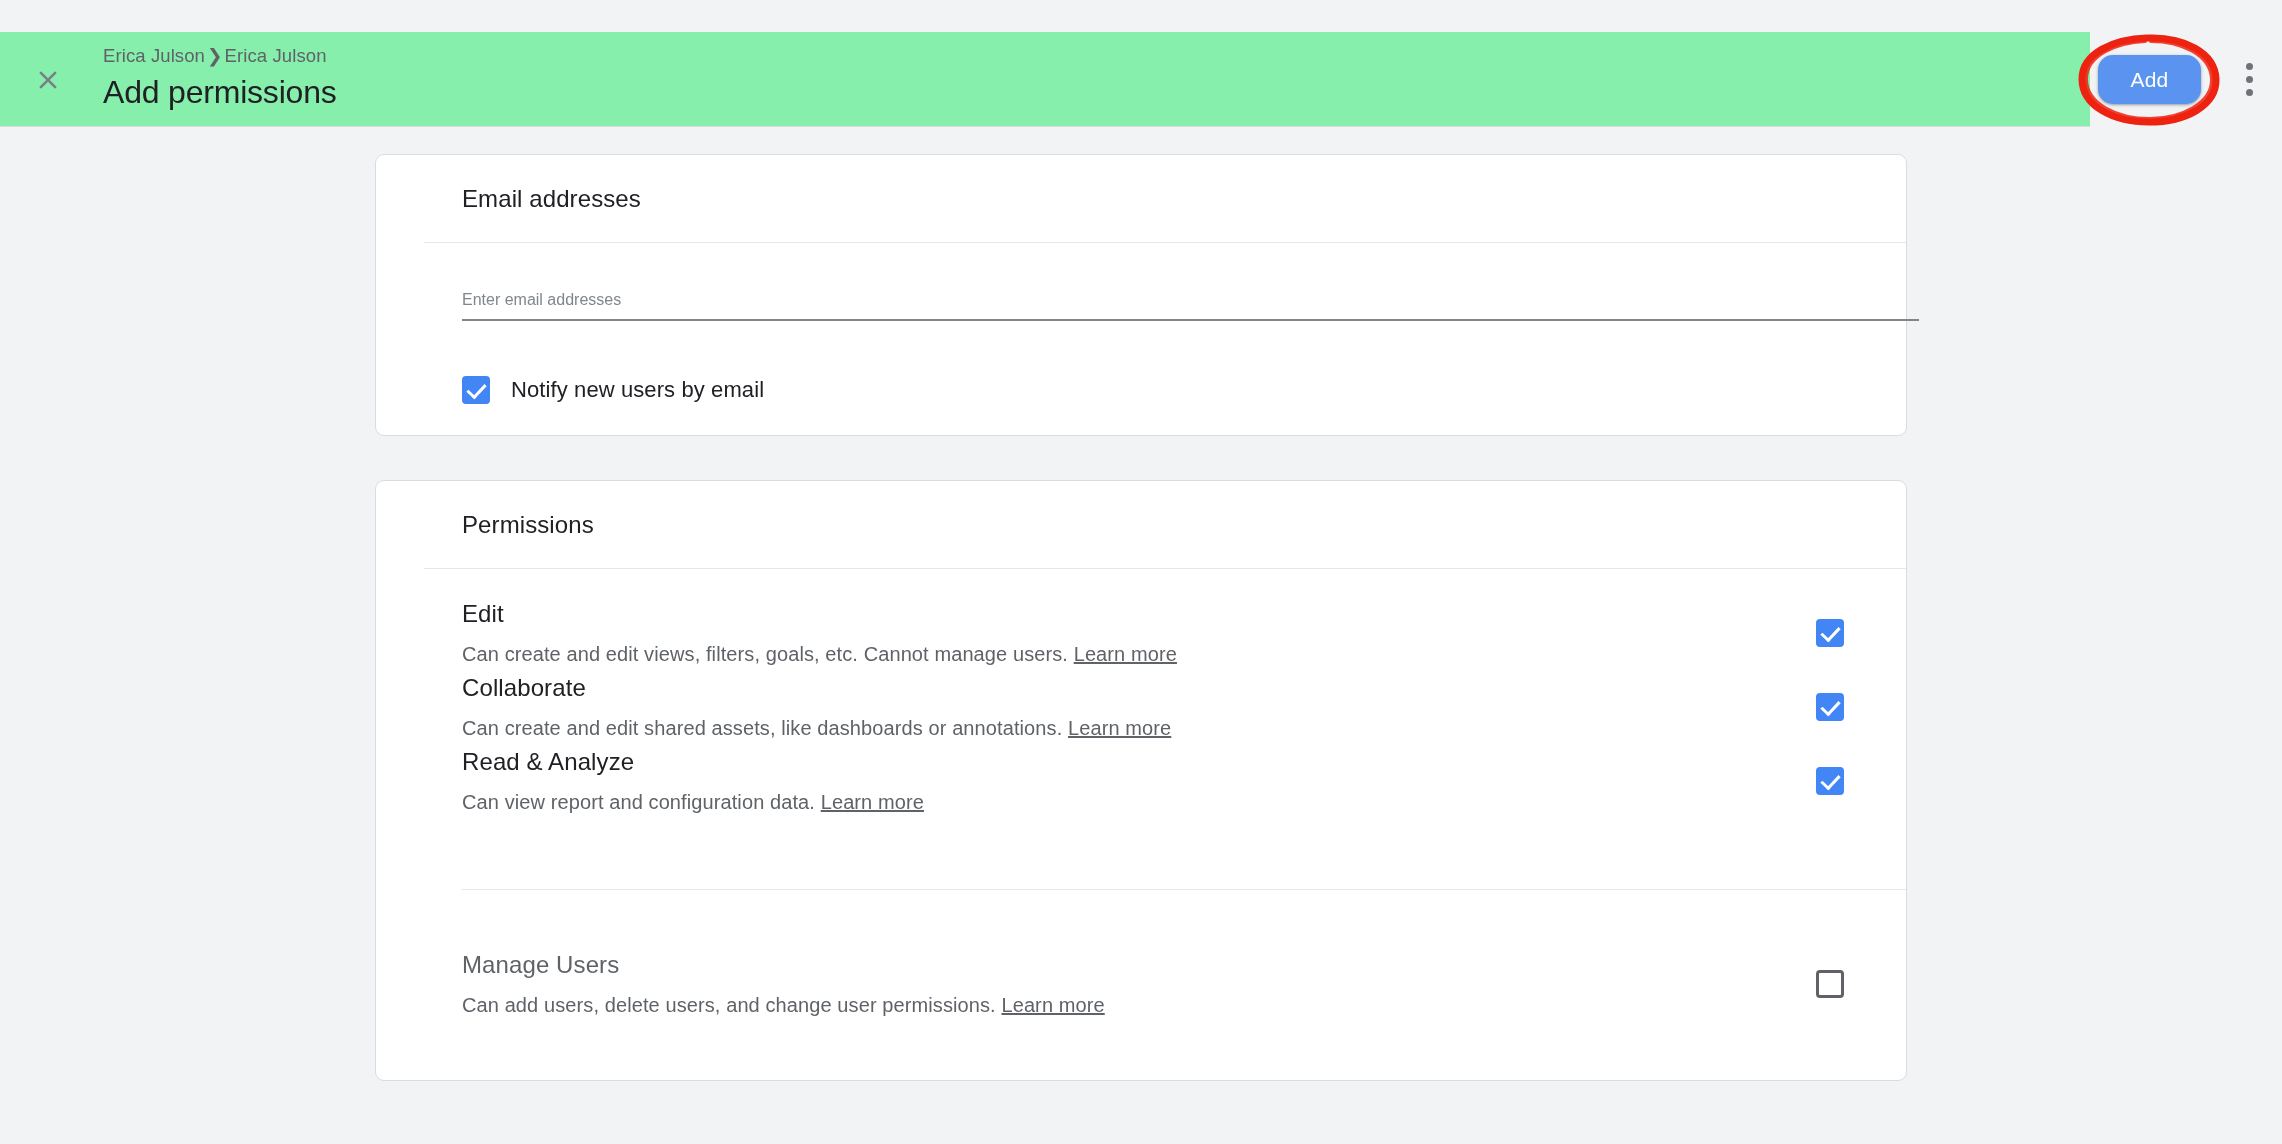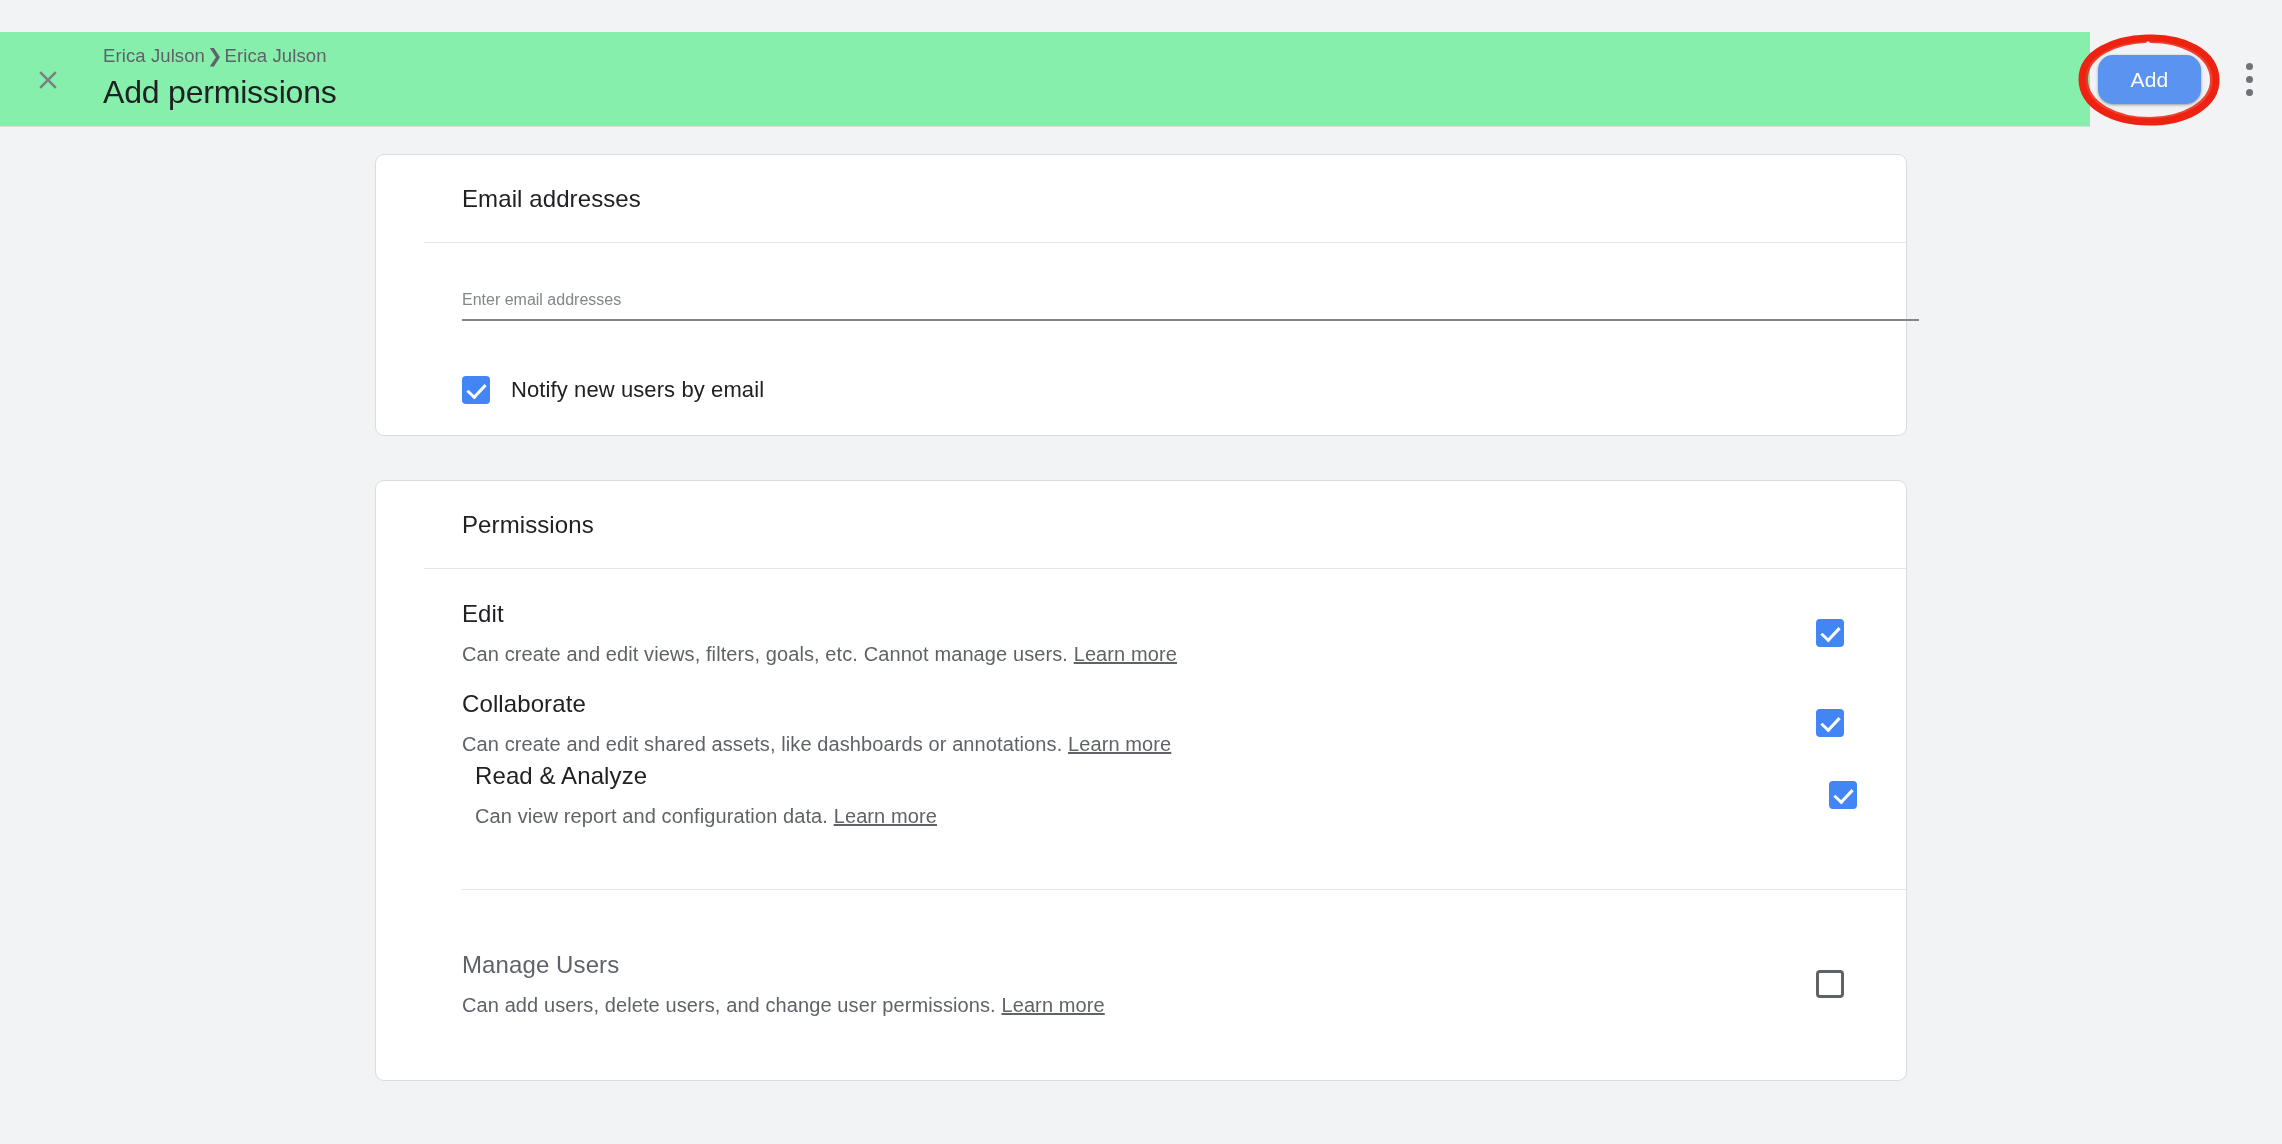--- a/index.html
+++ b/index.html
@@ -295,31 +295,31 @@
     <div class="perm-row" style="top:30px;">
       <div class="perm-text">
         <div class="perm-title">Edit</div>
         <div class="perm-desc"><span>Can create and edit views, filters, goals, etc. Cannot manage users.</span> <span class="learn-more">Learn more</span></div>
       </div>
       <div class="perm-check">
         <div class="cbox checked"></div>
       </div>
     </div>
 
-    <div class="perm-row" style="top:120px;">
+    <div class="perm-row" style="top:104px;">
       <div class="perm-text">
         <div class="perm-title">Collaborate</div>
         <div class="perm-desc"><span>Can create and edit shared assets, like dashboards or annotations.</span> <span class="learn-more">Learn more</span></div>
       </div>
       <div class="perm-check">
         <div class="cbox checked"></div>
       </div>
     </div>
 
-    <div class="perm-row" style="top:192px;margin-left:13px;">
+    <div class="perm-row" style="top:178px;">
       <div class="perm-text">
         <div class="perm-title">Read &amp; Analyze</div>
         <div class="perm-desc"><span>Can view report and configuration data.</span> <span class="learn-more">Learn more</span></div>
       </div>
       <div class="perm-check">
         <div class="cbox checked"></div>
       </div>
     </div>
 
     <div class="perm-divider" style="top:320px;"></div>

